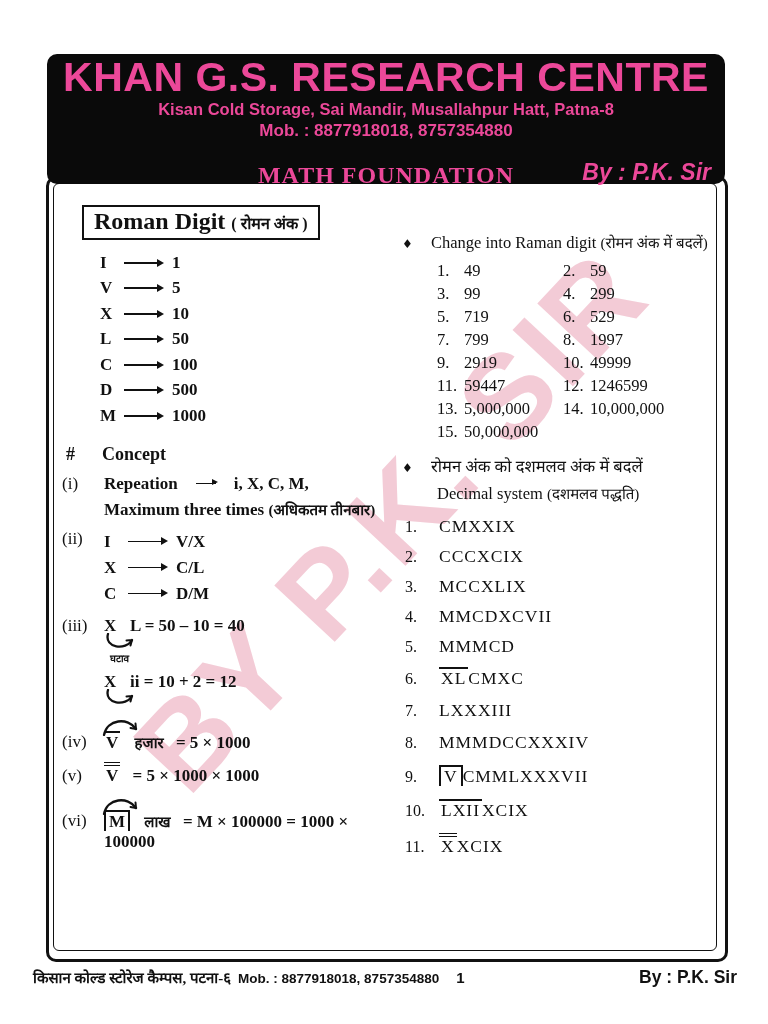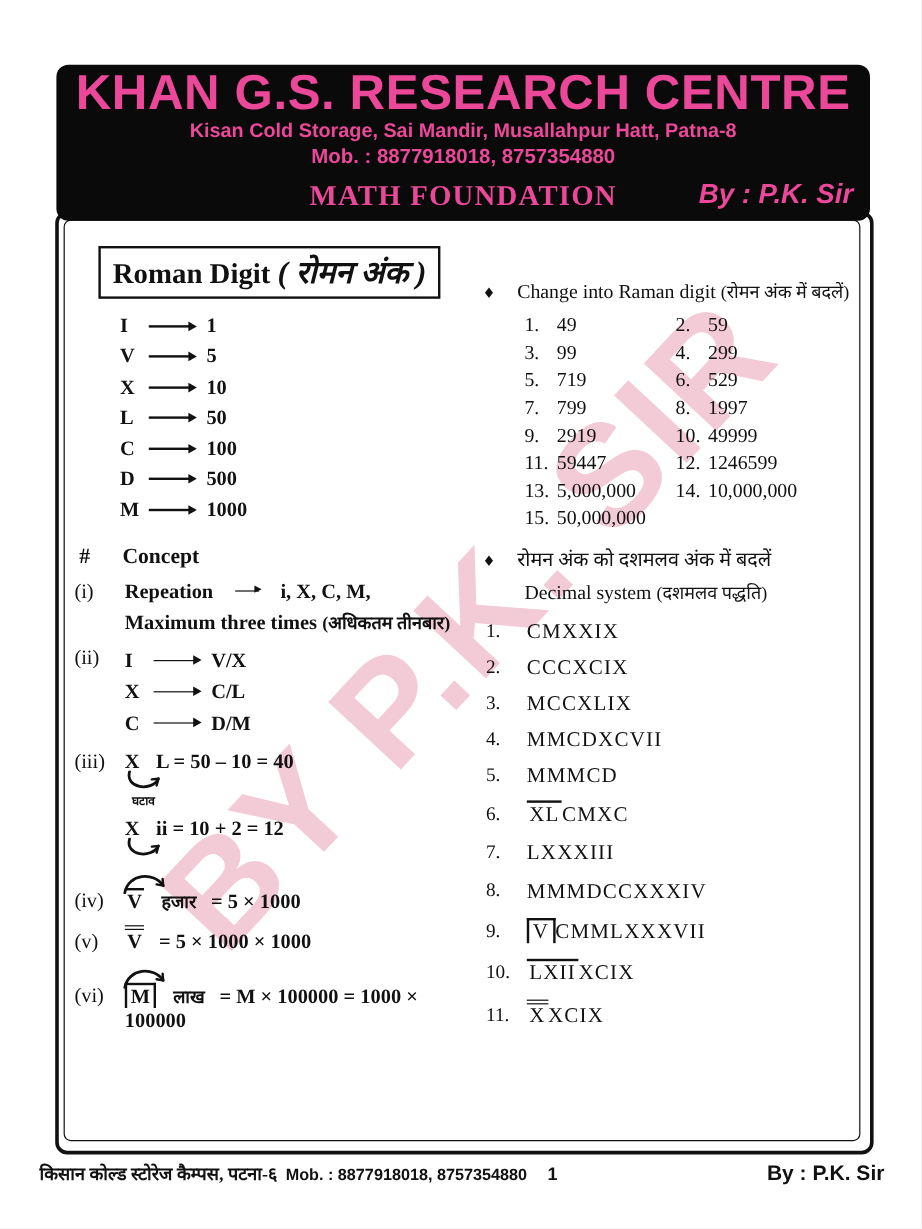--- a/index.html
+++ b/index.html
@@ -12,21 +12,21 @@
   .header {
     position:absolute; left:47px; top:54px; width:678px; height:130px;
     background:#0a0a0a; border-radius:10px; color:#ec4899; text-align:center; z-index:3;
   }
   .hdr-title {
     font-family:"Liberation Sans", sans-serif; font-weight:bold;
     font-size:41px; line-height:1.02; margin-top:3px; letter-spacing:0.5px; white-space:nowrap;
   }
   .hdr-addr { font-family:"Liberation Sans", sans-serif; font-weight:bold; font-size:16.5px; margin-top:1px; }
   .hdr-mob  { font-family:"Liberation Sans", sans-serif; font-weight:bold; font-size:17px; margin-top:2px; }
-  .hdr-row  { position:relative; margin-top:10px; height:30px; }
+  .hdr-row  { position:relative; margin-top:21px; height:30px; }
   .hdr-course { font-weight:bold; font-size:24px; letter-spacing:1px; }
   .hdr-by {
     position:absolute; right:14px; top:-3px;
     font-family:"Liberation Sans", sans-serif; font-weight:bold; font-style:italic; font-size:23px;
   }
   
   .frame-outer {
     position:absolute; left:46px; top:176px; width:676px; height:780px;
     border:3px solid #111; border-radius:10px; z-index:0;
   }
@@ -43,21 +43,21 @@
     z-index:1; pointer-events:none;
   }
   
   .left-col  { position:absolute; left:62px;  top:205px; width:332px; z-index:2; }
   .right-col { position:absolute; left:402px; top:232px; width:324px; z-index:2; }
   
   .roman-box {
     display:inline-block; margin-left:20px; border:2px solid #111;
     padding:1px 10px 3px; font-weight:bold; font-size:24px; white-space:nowrap;
   }
-  .roman-box .hi { font-size:26px;font-style:italic; }
+  .roman-box .hi { font-size:16px; }
   
   .map-list { margin:10px 0 0 38px; }
   .map-row  { display:flex; align-items:center; height:25.5px; font-weight:bold; font-size:17px; }
   .map-sym  { width:24px; }
   .map-val  { margin-left:10px; }
   .arrow-long {
     display:inline-block; width:38px; height:1.6px; background:#111; position:relative; flex:none;
   }
   .arrow-long::after {
     content:""; position:absolute; right:-2px; top:-3.4px;

